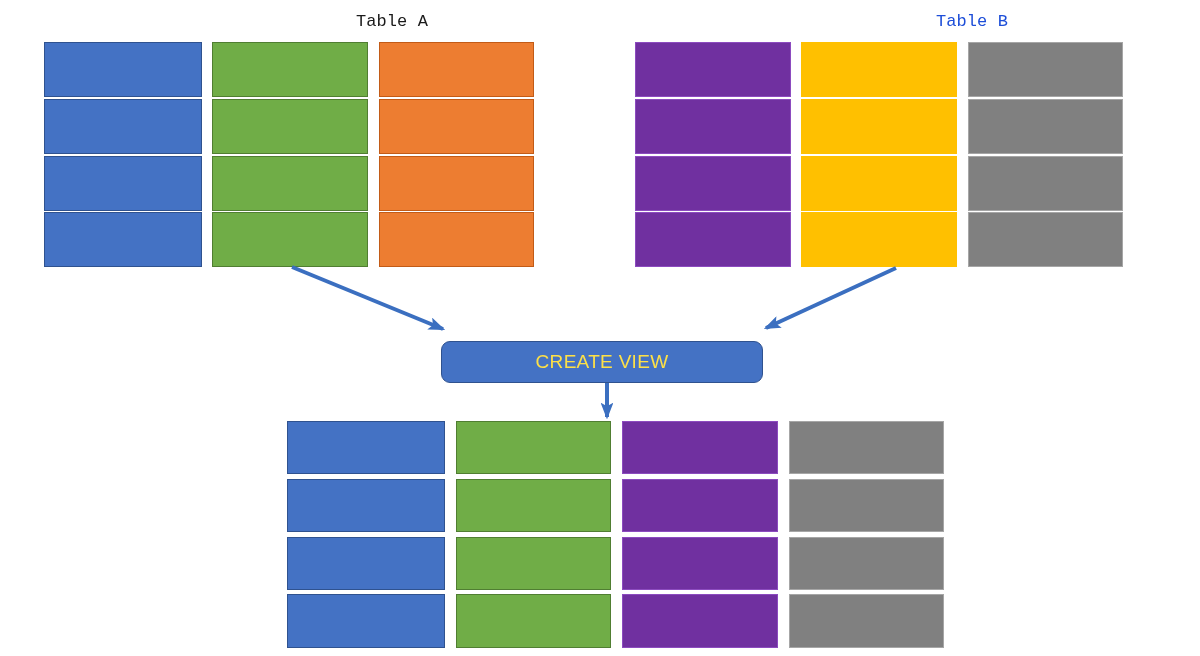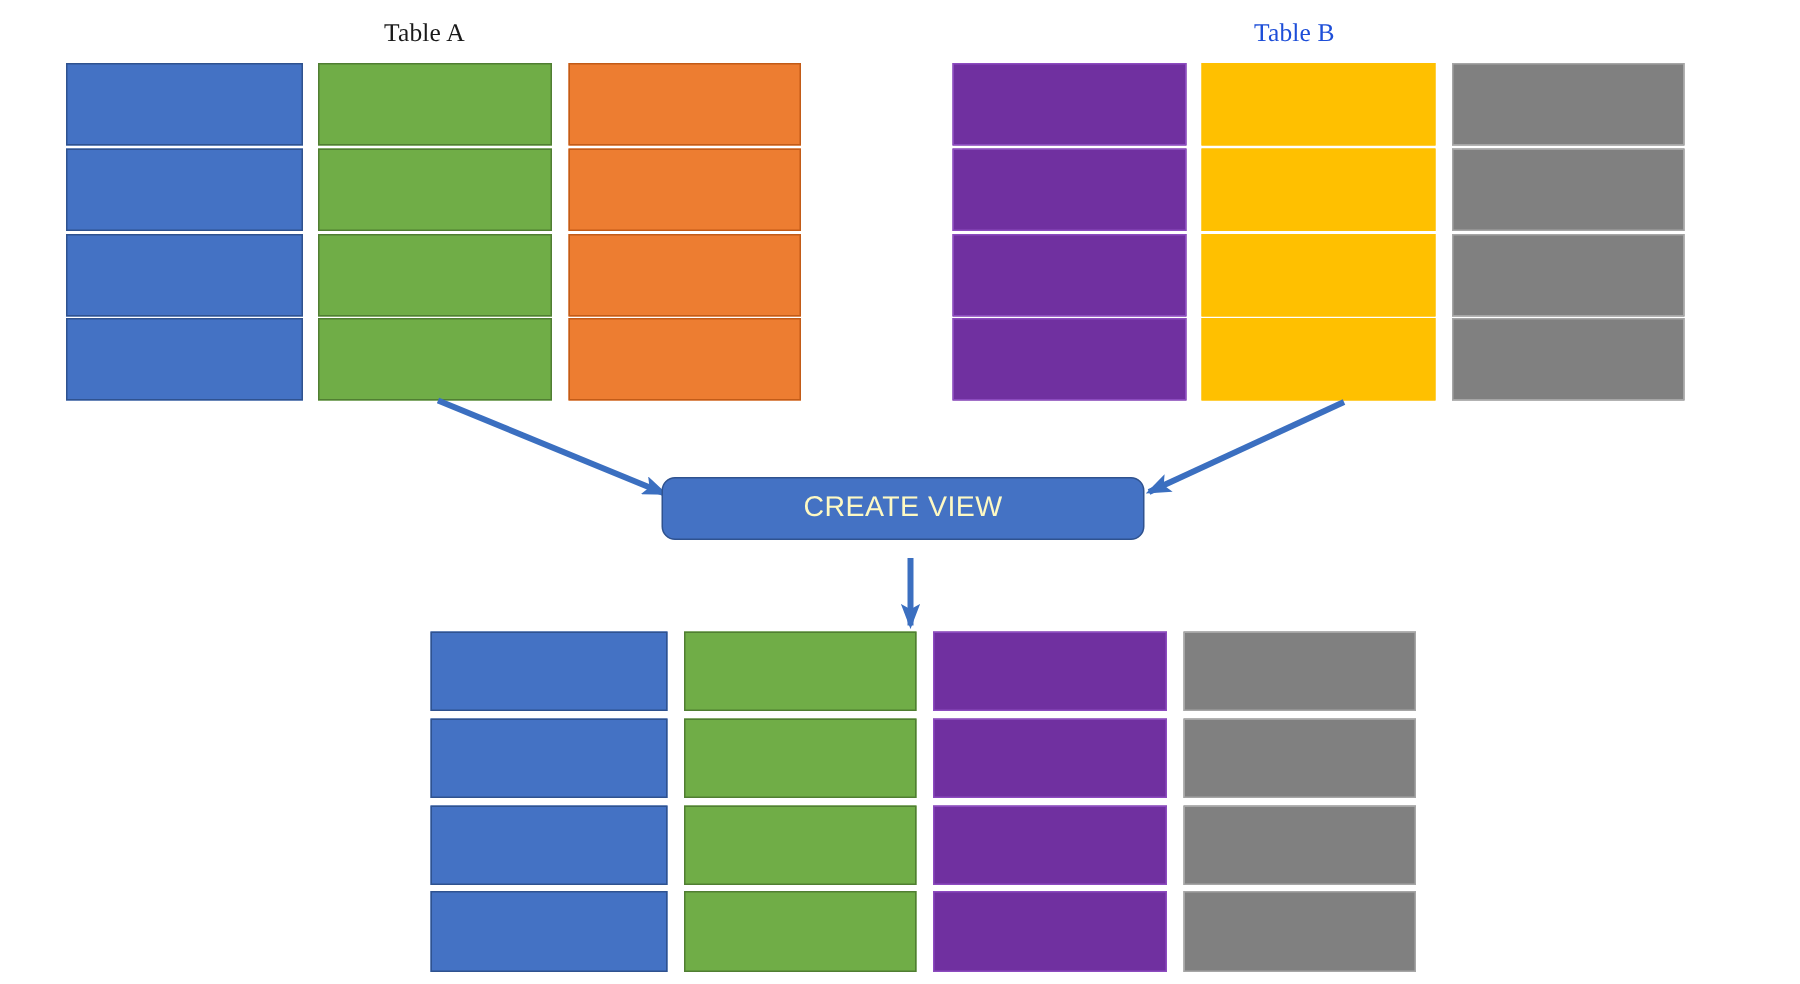--- a/index.html
+++ b/index.html
@@ -17,22 +17,22 @@
     height: 656px;
     background: #ffffff;
     overflow: hidden;
   }
   .table-label {
     position: absolute;
     font-size: 17px;
     line-height: 22px;
     color: #1a1a1a;
     white-space: nowrap;
-    text-align: left;
-    font-family: Liberation Serif, serif;
+    text-align: right;
+    font-family: Liberation Mono, monospace;
     letter-spacing: 0.1px;
   }
   .cell {
     position: absolute;
     box-sizing: border-box;
     border-style: solid;
     border-width: 1px;
   }
   .create-view-btn {
     position: absolute;
@@ -119,17 +119,17 @@
       <line x1="292" y1="267" x2="443" y2="329" stroke="#3B6FC0" stroke-width="4" marker-end="url(#arrowhead)"></line>
       <line x1="896" y1="268" x2="766" y2="328" stroke="#3B6FC0" stroke-width="4" marker-end="url(#arrowhead)"></line>
       <line x1="607" y1="372" x2="607" y2="417" stroke="#3B6FC0" stroke-width="4" marker-end="url(#arrowhead)"></line>
     </svg>
 
   <div id="labels-layer">
       <div class="table-label" style="left: 256px; top: 11px; width: 172px; color: rgb(26, 26, 26);">Table A</div>
       <div class="table-label" style="left: 836px; top: 11px; width: 172px; color: #1d4ed8;">Table B</div>
     </div>
 
-  <div class="create-view-btn" id="create-view-button" style="left: 441px; top: 318px; width: 322px; height: 42px; background: rgb(68, 114, 196); border: 1px solid rgb(47, 82, 143); color: #fef9c3; align-items: center;">
+  <div class="create-view-btn" id="create-view-button" style="left: 441px; top: 341px; width: 322px; height: 42px; background: rgb(68, 114, 196); border: 1px solid rgb(47, 82, 143); color: #fde047; align-items: center;">
     <span>CREATE VIEW</span>
   </div>
 
 </div>
 
 </body></html>

